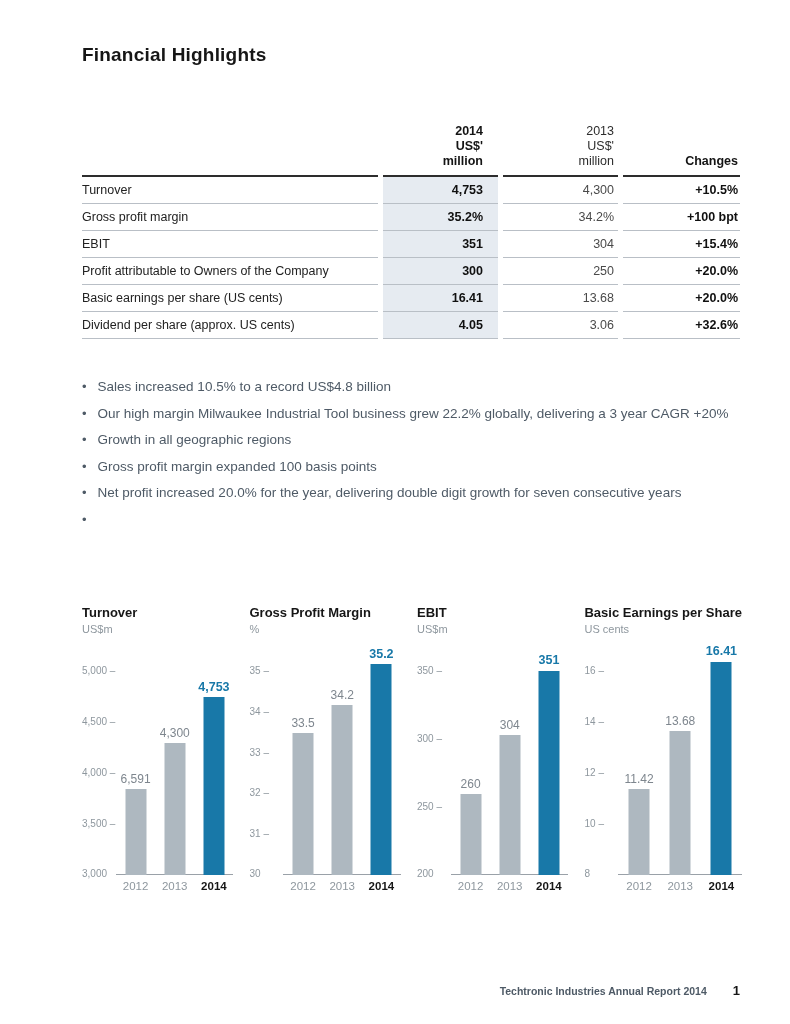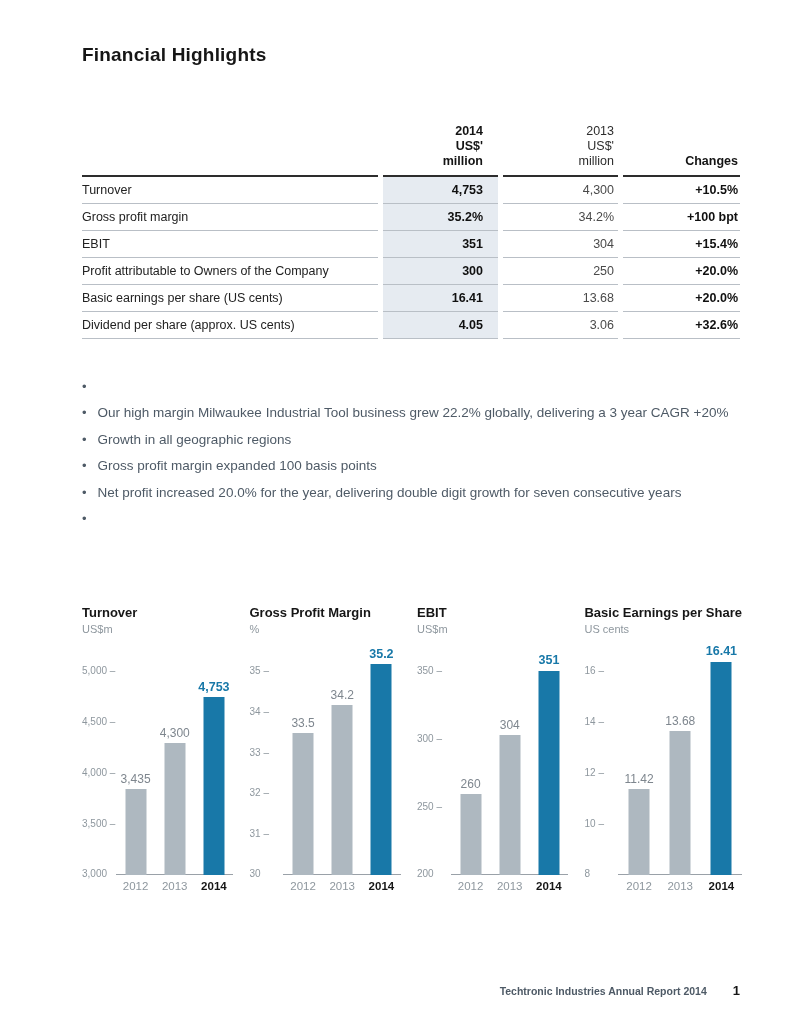--- a/index.html
+++ b/index.html
@@ -117,20 +117,21 @@
 
     <div class="ft-cell lbl">Dividend per share (approx. US cents)</div>
     <div class="ft-cell num c2014">4.05</div>
     <div class="ft-cell num c2013">3.06</div>
     <div class="ft-cell num chg">+32.6%</div>
   </div>
 
   <ul class="highlights">
     <li>
         <span class="dot">•</span>
+        <span>Sales increased 10.5% to a record US$4.8 billion</span>
       </li>
     <li>
         <span class="dot">•</span>
         <span>Our high margin Milwaukee Industrial Tool business grew 22.2% globally, delivering a 3 year CAGR +20%</span>
       </li>
     <li>
         <span class="dot">•</span>
         <span>Growth in all geographic regions</span>
       </li>
     <li>
@@ -153,21 +154,21 @@
         <div class="plot">
           <div class="ytick" style="bottom: -4px;">3,000</div>
           <div class="ytick" style="bottom: 46.75px; margin-top: 33px;">3,500 –</div>
           <div class="ytick" style="bottom: 97.5px;">4,000 –</div>
           <div class="ytick" style="bottom: 148.25px;">4,500 –</div>
           <div class="ytick" style="bottom: 199px;">5,000 –</div>
           <div class="baseline"></div>
           <div class="bars">
             <div class="bar-col">
               <div class="bar gray" style="height: 86.478px;"></div>
-              <div class="vlabel" style="bottom: 90.478px;">3,435</div>
+              <div class="vlabel" style="bottom: 90.478px;">6,591</div>
             </div>
             <div class="bar-col">
               <div class="bar gray" style="height: 131.95px;"></div>
               <div class="vlabel" style="bottom: 135.95px;">4,300</div>
             </div>
             <div class="bar-col">
               <div class="bar blue" style="height: 177.929px;"></div>
               <div class="vlabel hl" style="bottom: 181.929px;">4,753</div>
             </div>
           </div>

